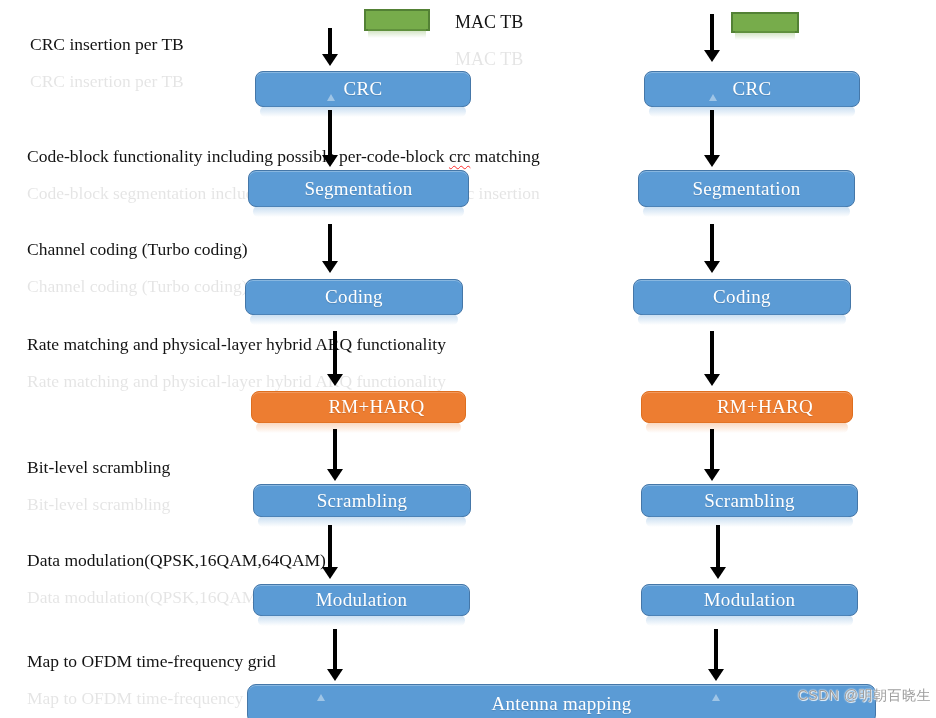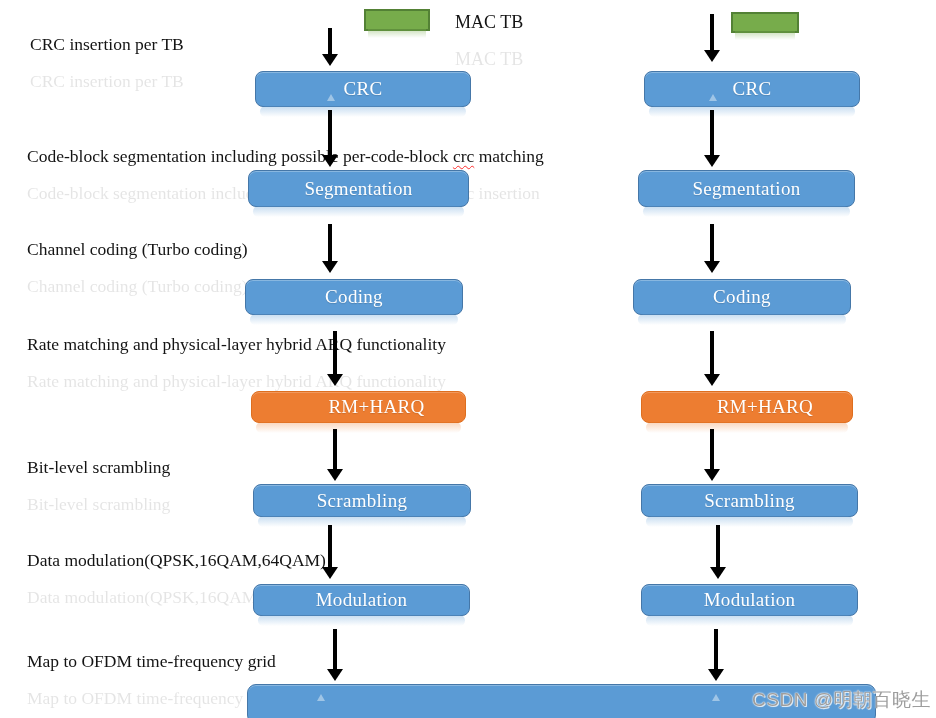--- a/index.html
+++ b/index.html
@@ -76,42 +76,42 @@
   .anchor {
     position:absolute; width:0; height:0; z-index:5;
     border-left:4px solid transparent; border-right:4px solid transparent;
     border-bottom:7px solid rgba(255,255,255,0.42);
   }
 
   
   .watermark {
     position:absolute; z-index:10; right:5px; top:687px;
     font-family:"Liberation Sans", sans-serif;
-    font-size:19px; color:var(--watermark-text,#9D9D9D);
+    font-size:14px; color:var(--watermark-text,#9D9D9D);
     text-shadow:0 0 2px #fff, 0 0 1px #fff, 1px 1px 0 rgba(255,255,255,0.7);
     letter-spacing:0.5px;
     margin-left:12px;
   }
 </style>
 </head>
 <body>
 
 <div class="canvas">
 
   <div class="note ghost" style="left:30px;top:71px;">CRC insertion per TB</div>
   <div class="note ghost" style="left:27px;top:183px;">Code-block segmentation including possible per-code-block crc insertion</div>
   <div class="note ghost" style="left:27px;top:276px;">Channel coding (Turbo coding)</div>
   <div class="note ghost" style="left:27px;top:371px;">Rate matching and physical-layer hybrid ARQ functionality</div>
   <div class="note ghost" style="left:27px;top:494px;">Bit-level scrambling</div>
   <div class="note ghost" style="left:27px;top:587px;">Data modulation(QPSK,16QAM,64QAM)</div>
   <div class="note ghost" style="left:27px;top:688px;">Map to  OFDM time-frequency grid</div>
   <div class="note ghost" style="left:455px;top:49px;font-size:18px;">MAC TB</div>
 
   <div class="note" style="left:30px;top:34px;">CRC insertion per TB</div>
-  <div class="note" style="left:27px;top:146px;"><span>Code-block segmentation including possible per-code-block </span><span class="squiggle">crc</span><span> matching</span></div>
+  <div class="note" style="left:27px;top:146px;"><span>Code-block functionality including possible per-code-block </span><span class="squiggle">crc</span><span> matching</span></div>
   <div class="note" style="left:27px;top:239px;">Channel coding (Turbo coding)</div>
   <div class="note" style="left:27px;top:334px;">Rate matching and physical-layer hybrid ARQ functionality</div>
   <div class="note" style="left:27px;top:457px;">Bit-level scrambling</div>
   <div class="note" style="left:27px;top:550px;">Data modulation(QPSK,16QAM,64QAM)</div>
   <div class="note" style="left:27px;top:651px;">Map to  OFDM time-frequency grid</div>
 
   <div class="greenbox" style="left:364px;top:9px;width:66px;height:22px;"></div>
   <div class="note" style="left:455px;top:12px;font-size:18px;">MAC TB</div>
   <div class="greenbox" style="left:731px;top:12px;width:68px;height:21px;"></div>
 
@@ -209,17 +209,18 @@
   <div class="box blue" style="left:641px;top:484px;width:217px;height:33px;">
       <span>Scrambling</span>
     </div>
   <div class="box blue" style="left:641px;top:584px;width:217px;height:32px;">
       <span>Modulation</span>
     </div>
 
   <div class="box blue" style="left:247px;top:684px;width:629px;height:40px;border-radius:9px;">
     <span class="anchor" style="left:69px;top:9px;"></span>
     <span class="anchor" style="left:464px;top:9px;"></span>
+    <span>Antenna mapping</span>
   </div>
 
   <div class="watermark">CSDN @明朝百晓生</div>
 
 </div>
 
 </body></html>

